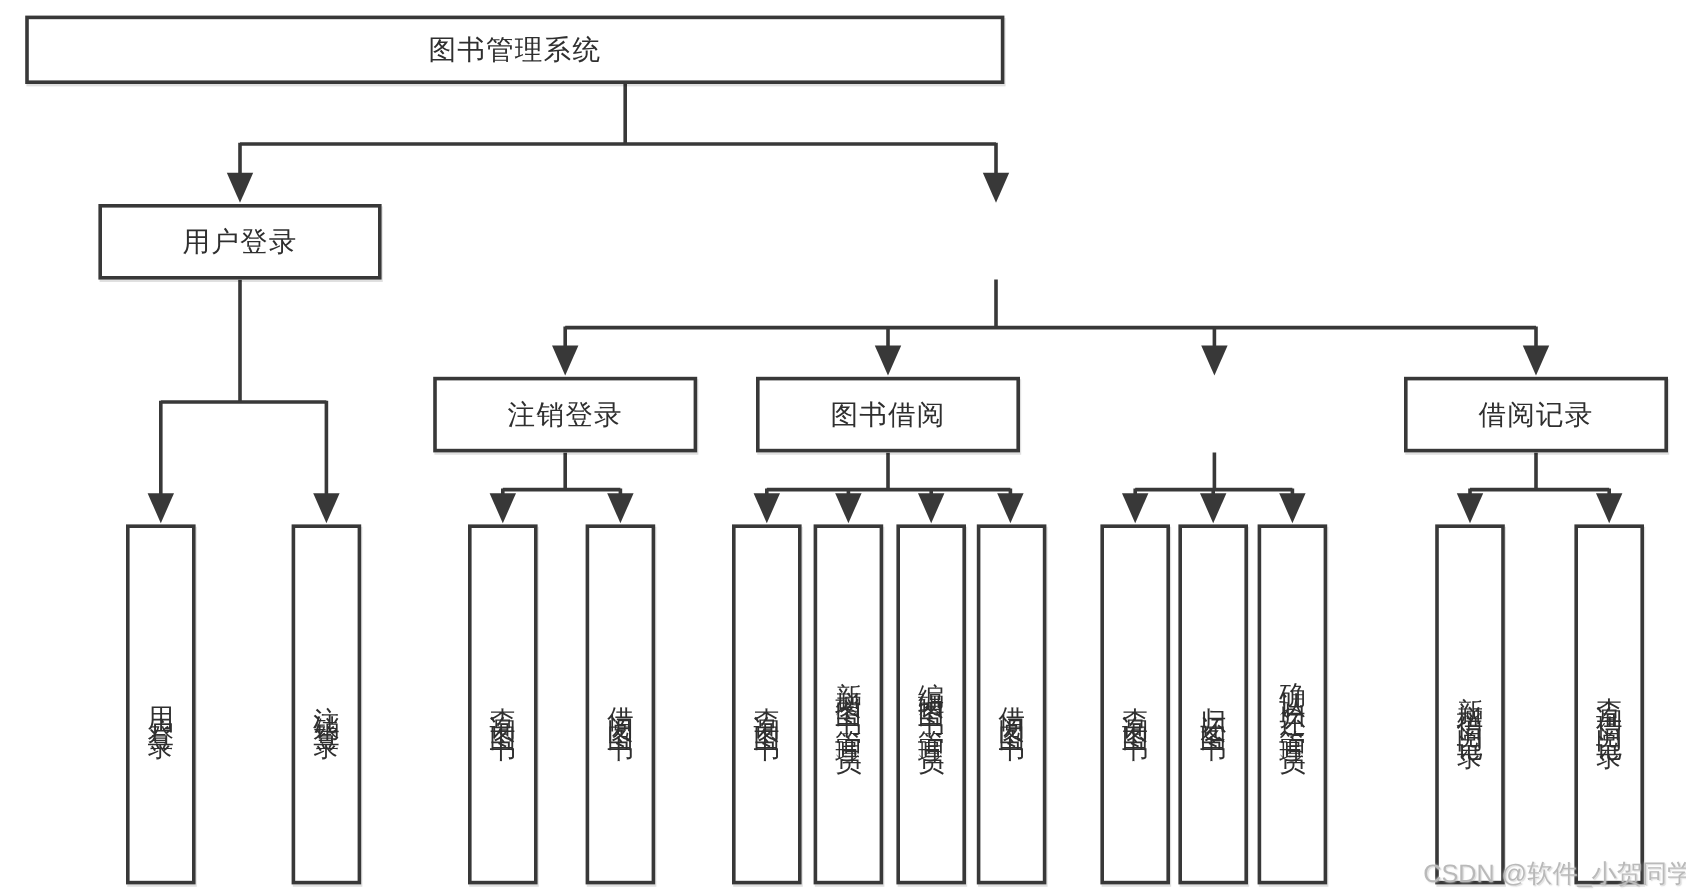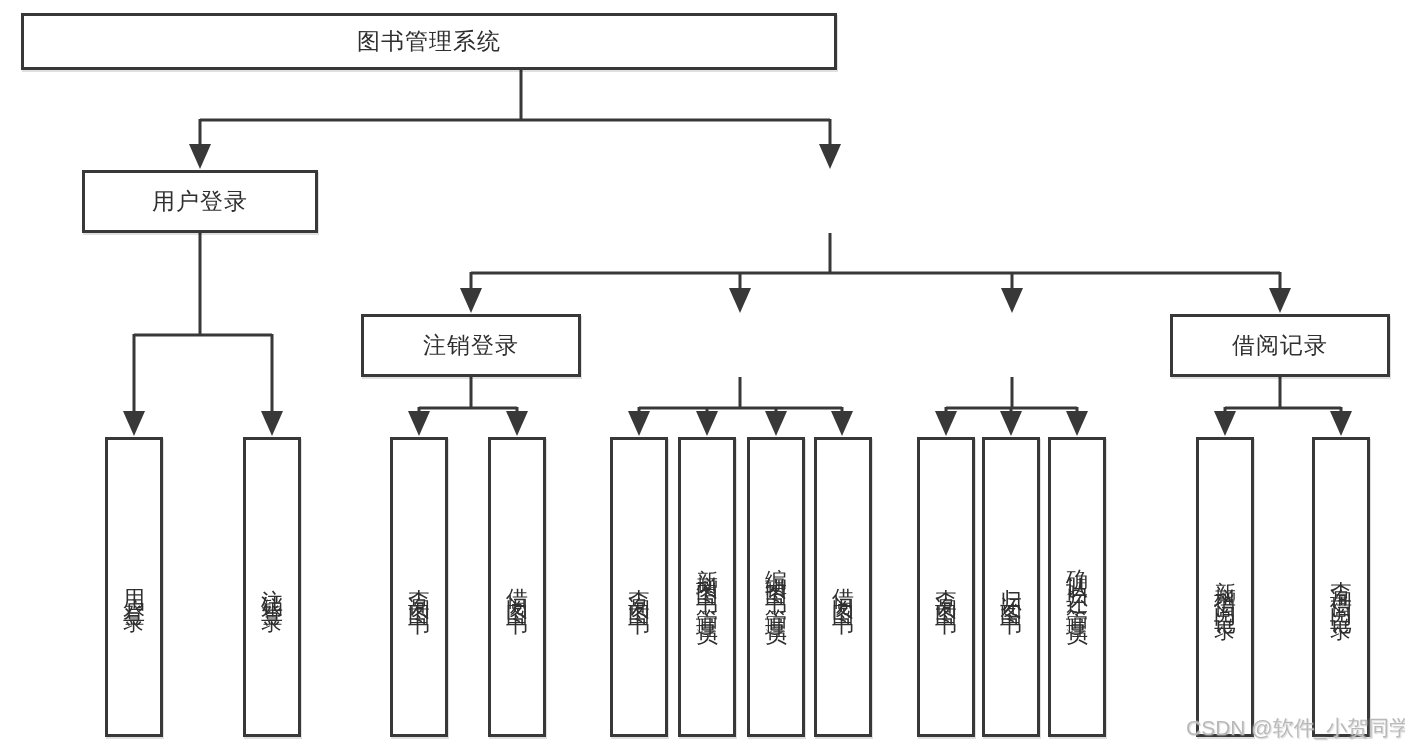--- a/index.html
+++ b/index.html
@@ -128,20 +128,23 @@
     <span>图书管理系统</span>
   </div>
 
   <div class="node h-label box-user-login">
     <span>用户登录</span>
   </div>
 
   <div class="node h-label lvl3 box-new-book-rec">
     <span>注销登录</span>
   </div>
+  <div class="node h-label lvl3 box-book-borrow">
+    <span>图书借阅</span>
+  </div>
   <div class="node h-label lvl3 box-borrow-records">
     <span>借阅记录</span>
   </div>
 
   <div class="node leaf leaf-ul-login">
     <span class="v-label">用户登录</span>
   </div>
   <div class="node leaf leaf-ul-logout">
     <span class="v-label">注销登录</span>
   </div>

